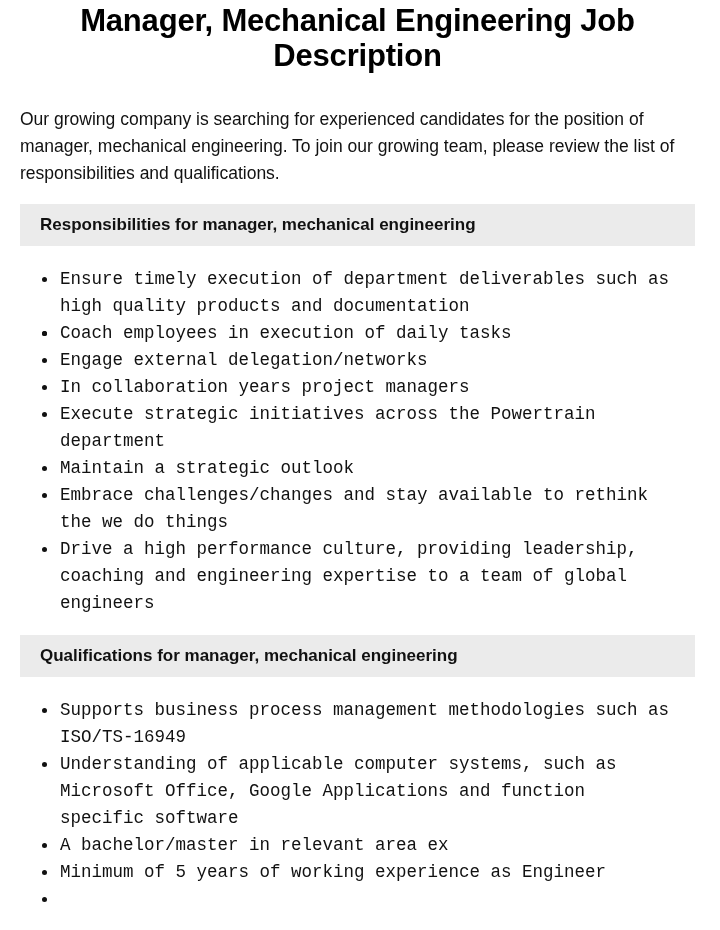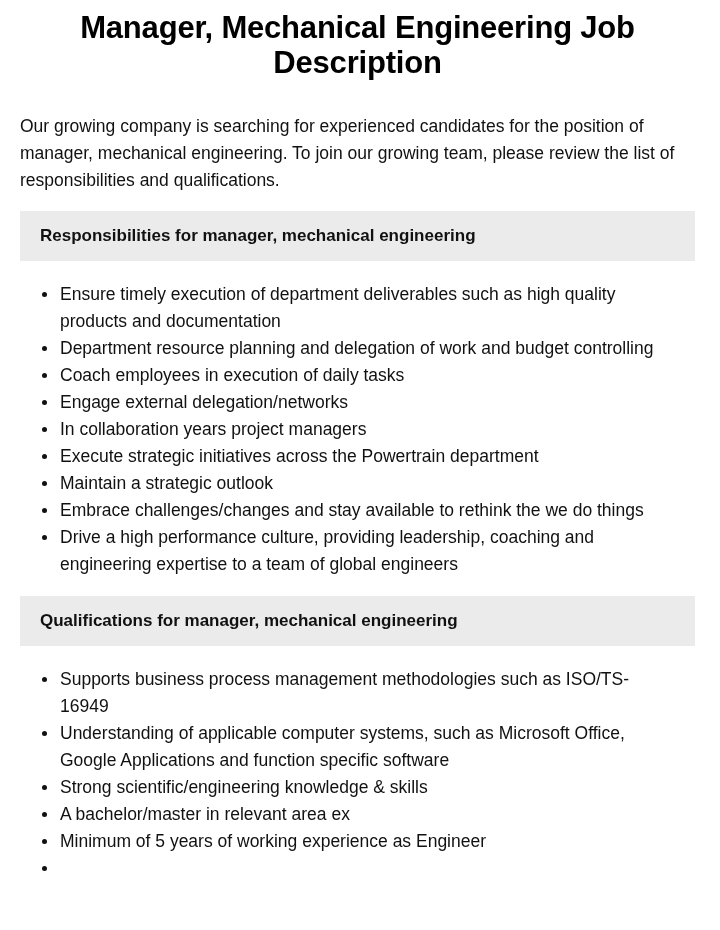--- a/index.html
+++ b/index.html
@@ -11,53 +11,54 @@
       width: 720px;
       height: 930px;
       overflow: hidden;
       font-family: "Liberation Sans", "DejaVu Sans", sans-serif;
       color: #111111;
     }
     .page {
       padding: 0 25px 0 20px;
     }
     .title {
-      margin: 10px 0 0 0;
+      margin: 3px 0 0 0;
       text-align: center;
       font-size: 31px;
       line-height: 35px;
       font-weight: bold;
       color: #000000;
       letter-spacing: -0.2px;
     }
     .intro {
       margin: 33px 0 0 0;
       font-size: 17.5px;
       line-height: 27px;
       color: #111111;
     }
     .section-header {
       margin-top: 17px;
       background: #ebebeb;
-      height: 50px;
+      height: 42px;
       display: flex;
       align-items: center;
       padding-left: 20px;
       font-size: 17px;
       font-weight: bold;
       color: #111111;
     }
     .section-header.second {
       margin-top: 18px;
       text-align: center;
     }
     ul.items {
       list-style: none;
       margin: 20px 0 0 0;
       padding: 0;
+      font-family: Liberation Mono, monospace;
     }
     ul.items li {
       position: relative;
       padding-left: 40px;
       padding-right: 20px;
       font-size: 17.5px;
       line-height: 27px;
       color: #111111;
     }
     ul.items li .bullet {
@@ -73,32 +74,31 @@
 </head>
 <body>
 
 <div class="page">
   <h1 class="title">Manager, Mechanical Engineering Job Description</h1>
   <p class="intro">Our growing company is searching for experienced candidates for the position of manager, mechanical engineering. To join our growing team, please review the list of responsibilities and qualifications.</p>
 
   <div class="section-header">Responsibilities for manager, mechanical engineering</div>
   <ul class="items">
     <li><span class="bullet"></span><span>Ensure timely execution of department deliverables such as high quality products and documentation</span></li>
-    <li><span class="bullet"></span><span>Department resource planning and delegation of work and budget controlling</span></li>
+    <li><span class="bullet"></span></li>
     <li><span class="bullet"></span><span>Coach employees in execution of daily tasks</span></li>
     <li><span class="bullet"></span><span>Engage external delegation/networks</span></li>
     <li><span class="bullet"></span><span>In collaboration years project managers</span></li>
     <li><span class="bullet"></span><span>Execute strategic initiatives across the Powertrain department</span></li>
     <li><span class="bullet"></span><span>Maintain a strategic outlook</span></li>
     <li><span class="bullet"></span><span>Embrace challenges/changes and stay available to rethink the we do things</span></li>
     <li><span class="bullet"></span><span>Drive a high performance culture, providing leadership, coaching and engineering expertise to a team of global engineers</span></li>
   </ul>
 
   <div class="section-header second">Qualifications for manager, mechanical engineering</div>
   <ul class="items">
     <li><span class="bullet"></span><span>Supports business process management methodologies such as ISO/TS-16949</span></li>
     <li><span class="bullet"></span><span>Understanding of applicable computer systems, such as Microsoft Office, Google Applications and function specific software</span></li>
-    <li><span class="bullet"></span><span>Strong scientific/engineering knowledge &amp; skills</span></li>
     <li><span class="bullet"></span><span>A bachelor/master in relevant area ex</span></li>
     <li><span class="bullet"></span><span>Minimum of 5 years of working experience as Engineer</span></li>
     <li><span class="bullet"></span></li>
   </ul>
 </div>
 
 </body></html>

